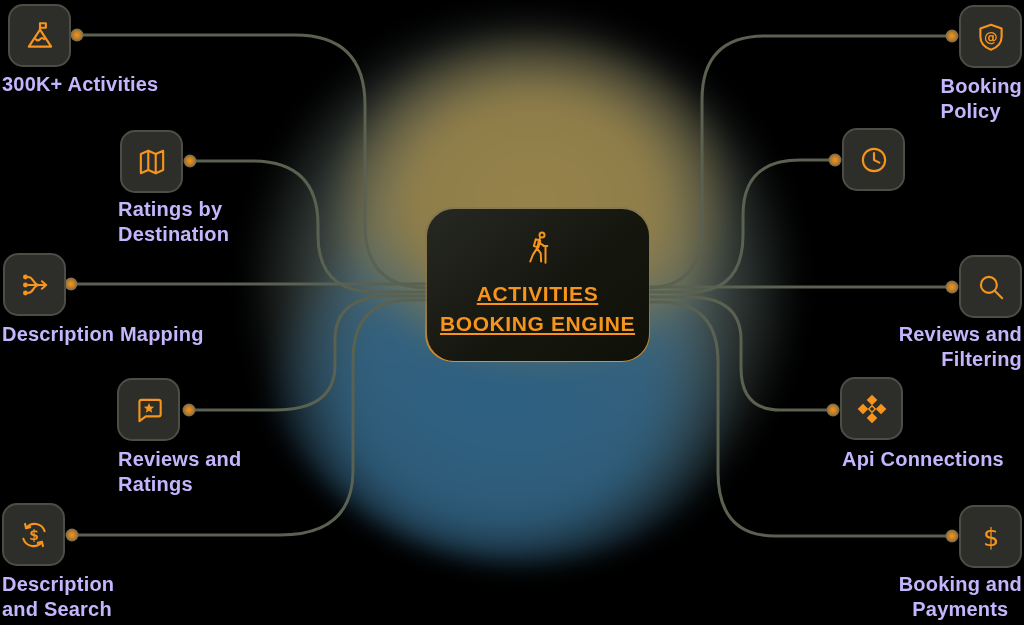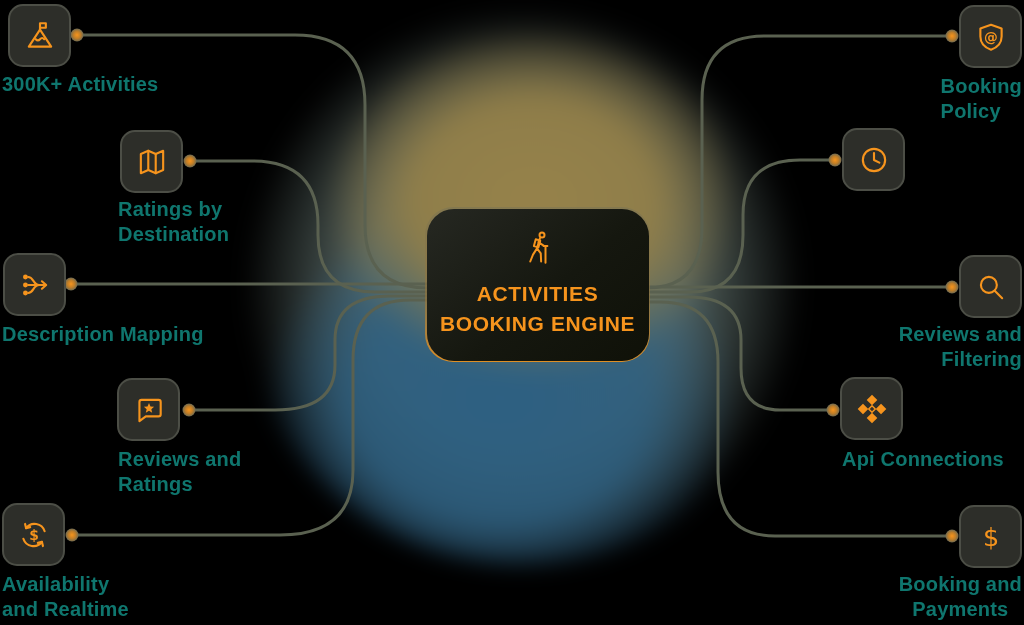--- a/index.html
+++ b/index.html
@@ -20,21 +20,21 @@
 
   
   .tile{position:absolute;width:63px;height:63px;border-radius:15px;background:#2D2E29;
         border:2px solid #4C4E46;box-sizing:border-box;display:flex;align-items:center;justify-content:center;}
   .tile svg{width:34px;height:34px;}
   .ic{stroke:#F6941D;stroke-width:2;fill:none;stroke-linecap:round;stroke-linejoin:round;}
   .icf{fill:#F6941D;stroke:none;}
   .ictx{fill:#F6941D;stroke:none;font-family:"DejaVu Sans",sans-serif;}
 
   
-  .label{position:absolute;color:#0f766e;font-size:20px;font-weight:bold;line-height:25px;letter-spacing:.2px;white-space:nowrap;}
+  .label{position:absolute;color:#c4b5fd;font-size:20px;font-weight:bold;line-height:25px;letter-spacing:.2px;white-space:nowrap;}
   .label span{display:block;}
 
   .tile-l1{left:8px;top:4px}    .lab-l1{left:2px;top:72px}
   .tile-l2{left:120px;top:130px}.lab-l2{left:118px;top:197px}
   .tile-l3{left:3px;top:253px}  .lab-l3{left:2px;top:322px}
   .tile-l4{left:117px;top:378px}.lab-l4{left:118px;top:447px}
   .tile-l5{left:2px;top:503px}  .lab-l5{left:2px;top:572px}
   .tile-r1{left:959px;top:5px}  .lab-r1{right:2px;top:74px;text-align:left}
   .tile-r2{left:842px;top:128px}.lab-r2{left:845px;top:197px}
   .tile-r3{left:959px;top:255px}.lab-r3{right:2px;top:322px;text-align:right}
@@ -42,21 +42,21 @@
   .tile-r5{left:959px;top:505px}.lab-r5{right:2px;top:572px;text-align:center}
 
   
   .center-wrap{position:absolute;left:425px;top:207px;width:225px;height:155px;border-radius:28px;padding:1.5px;
     box-sizing:border-box;
     background:linear-gradient(to bottom, rgba(100,104,92,.30) 0%, rgba(160,120,55,.55) 60%, #DF8F25 100%);}
   .center-card{width:100%;height:100%;border-radius:27px;box-sizing:border-box;
     background:linear-gradient(140deg,#262822 0%,#15170F 55%,#0F1108 100%);
     display:flex;flex-direction:column;align-items:center;justify-content:flex-start;padding-top:20px;}
   .center-card svg{width:40px;height:40px;margin-bottom:10px;}
-  .center-title{color:#F6941D;font-size:21px;font-weight:bold;letter-spacing:.6px;line-height:30px;text-align:right;}
+  .center-title{color:#F6941D;font-size:21px;font-weight:bold;letter-spacing:.6px;line-height:30px;text-align:right;text-decoration:underline;}
 </style>
 </head>
 <body>
 
 <div class="canvas">
 
   <div class="globe"></div>
 
   <svg class="wires" width="1024" height="625" viewBox="0 0 1024 625">
     <defs>
@@ -139,22 +139,22 @@
   <div class="tile tile-l5">
     <svg viewBox="0 0 32 32">
       <path class="ic" d="M26 12.5 A10 10 0 0 0 8.5 9.5"></path>
       <path class="ic" d="M8.5 9.5 L7.6 5.6 M8.5 9.5 L12.4 8.6"></path>
       <path class="ic" d="M6 19.5 A10 10 0 0 0 23.5 22.5"></path>
       <path class="ic" d="M23.5 22.5 L24.4 26.4 M23.5 22.5 L19.6 23.4"></path>
       <text class="ictx" x="16" y="20.5" font-size="13" font-weight="bold" text-anchor="middle">$</text>
     </svg>
   </div>
   <div class="label lab-l5">
-    <span>Availability</span>
-      <span>and Realtime</span>
+    <span>Description</span>
+      <span>and Search</span>
   </div>
 
   <div class="tile tile-r1">
     <svg viewBox="0 0 32 32">
       <path class="ic" d="M16 4.5 L26 8 V15.5 C26 22 21.5 26 16 28 C10.5 26 6 22 6 15.5 V8 Z"></path>
       <text class="ictx" x="16" y="20.5" font-size="13" font-weight="bold" text-anchor="middle">@</text>
     </svg>
   </div>
   <div class="label lab-r1">
     <span>Booking</span>

